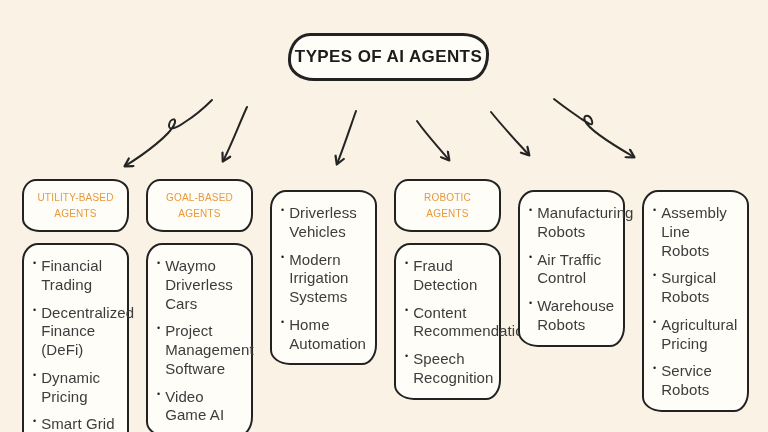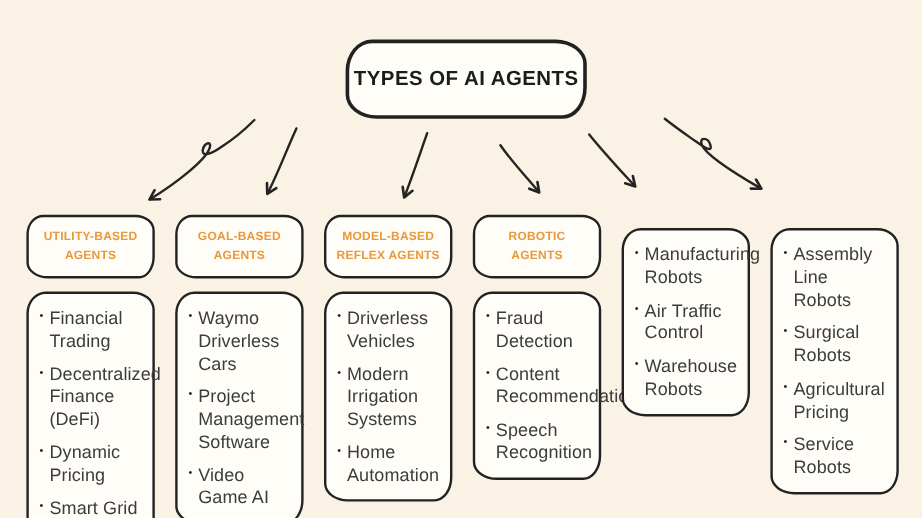--- a/index.html
+++ b/index.html
@@ -2,21 +2,21 @@
 <html><head>
 <meta charset="utf-8">
 <style>
   html,body { margin:0; padding:0; background:#faf2e4; }
   .canvas {
     position:relative; width:768px; height:432px; overflow:hidden;
     background:var(--bg,#faf2e4);
     font-family:"Liberation Sans", sans-serif;
   }
   .title-box {
-    position:absolute; left:288px; top:33px; width:201px; height:66px;
+    position:absolute; left:288px; top:33px; width:201px; height:48px;
     box-sizing:border-box;
     background:var(--fill,#fffdf8);
     border:3px solid var(--line,#222222);
     border-radius:22px 26px 20px 26px / 26px 20px 26px 20px;
     display:flex; align-items:center; justify-content:center;
   }
   .title-text {
     font-size:17px; font-weight:bold; letter-spacing:0.4px; color:#1c1c1c;
     white-space:nowrap;
   }
@@ -32,21 +32,21 @@
   .column { width:107px; display:flex; flex-direction:column; }
   .category-box {
     box-sizing:border-box; height:53px;
     background:var(--fill,#fffdf8);
     border:2.5px solid var(--line,#222222);
     border-radius:14px 16px 13px 18px / 16px 13px 18px 13px;
     display:flex; align-items:center; justify-content:center;
     text-align:center; padding:2px 7px;
   }
   .category-heading {
-    color:var(--accent,#e8993c); font-weight:bold; font-size:10px;
+    color:var(--accent,#e8993c); font-weight:normal; font-size:10px;
     line-height:1.55; letter-spacing:0.2px;
   }
   .list-box {
     box-sizing:border-box; margin-top:11px; min-height:113px;
     background:var(--fill,#fffdf8);
     border:2.5px solid var(--line,#222222);
     border-radius:16px 18px 15px 20px / 18px 15px 20px 15px;
     padding:12px 5px 10px 9px;
     display:flex; flex-direction:column; gap:9px;
   }
@@ -119,23 +119,20 @@
             <span class="item-text">Project Management Software</span>
           </div>
           <div class="item">
             <span class="dot">•</span>
             <span class="item-text">Video Game AI</span>
           </div>
         </div>
     </div>
 
     <div class="column">
-      <div class="category-box">
-        <span class="category-heading">MODEL-BASED REFLEX AGENTS</span>
-      </div>
       <div class="list-box">
           <div class="item">
             <span class="dot">•</span>
             <span class="item-text">Driverless Vehicles</span>
           </div>
           <div class="item">
             <span class="dot">•</span>
             <span class="item-text">Modern Irrigation Systems</span>
           </div>
           <div class="item">

